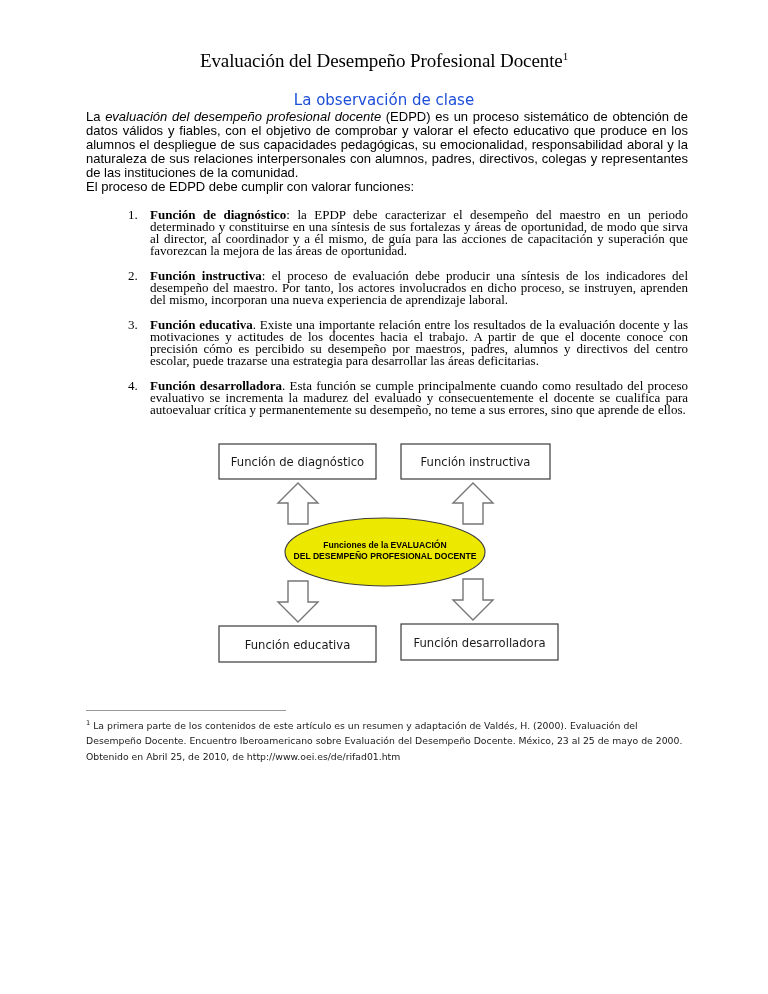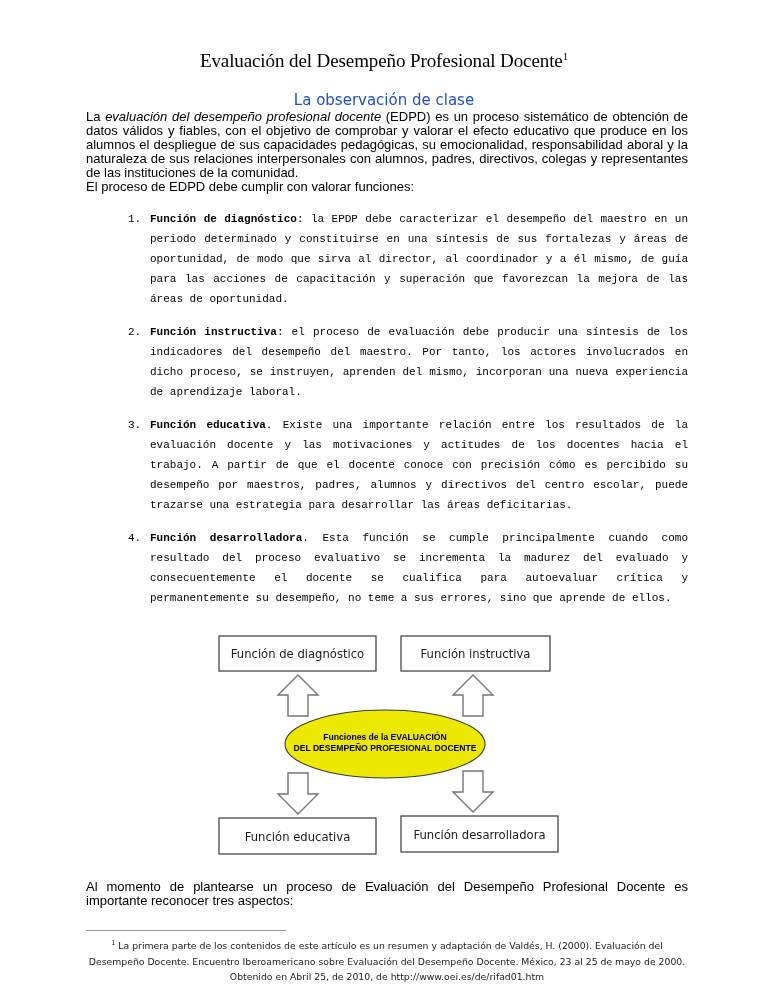--- a/index.html
+++ b/index.html
@@ -72,23 +72,23 @@
   
   ol.funciones {
     margin: 15px 0 0 0;
     padding: 0 0 0 42px;
     list-style: none;
     counter-reset: fn;
   }
   ol.funciones > li {
     counter-increment: fn;
     position: relative;
-    font-family: Liberation Mono, monospace;
-    font-size: 11px;
-    line-height: 20px;
+    font-family: Liberation Serif, serif;
+    font-size: 13px;
+    line-height: 12px;
     text-align: justify;
     margin-bottom: 13px;
     padding-left: 22px;
   }
   ol.funciones > li:last-child { margin-bottom: 14px; }
   ol.funciones > li::before {
     content: counter(fn) ".";
     position: absolute;
     left: 0;
     top: 0;
@@ -132,21 +132,21 @@
     border: 0;
     border-top: 1px solid #9a9a9a;
     margin: 0 0 7px 0;
   }
   .footnote-text {
     font-family: "DejaVu Sans", sans-serif;
     font-size: 9.3px;
     line-height: 15.4px;
     color: #1a1a1a;
     margin: 0;
-    text-align: center;
+    text-align: left;
   }
   .footnote-text .fn-marker {
     font-size: 6.6px;
     vertical-align: super;
     line-height: 0;
   }
 </style>
 </head>
 <body>
 
@@ -211,22 +211,19 @@
       </g>
 
       <g>
         <ellipse cx="385" cy="114" rx="100" ry="34" fill="#EDE800" stroke="#3a3a3a" stroke-width="1.1"></ellipse>
         <text class="dg-ellipse-text" x="385" y="110" text-anchor="middle">Funciones de la EVALUACIÓN</text>
         <text class="dg-ellipse-text" x="385" y="121" text-anchor="middle">DEL DESEMPEÑO PROFESIONAL DOCENTE</text>
       </g>
     </svg>
   </div>
 
-  <div class="body-wrap">
-    <p class="body para-close">Al momento de plantearse un proceso de Evaluación del Desempeño Profesional Docente es importante reconocer tres aspectos:</p>
-  </div>
 
   <div class="footnote-area">
     <hr class="footnote-rule">
     <p class="footnote-text"><span class="fn-marker">1</span><span> La primera parte de los contenidos de este artículo es un resumen y adaptación de Valdés, H. (2000). Evaluación del Desempeño Docente. Encuentro Iberoamericano sobre Evaluación del Desempeño Docente. México, 23 al 25 de mayo de 2000. Obtenido en Abril 25, de 2010, de http://www.oei.es/de/rifad01.htm</span></p>
   </div>
 
 </div>
 
 </body></html>

